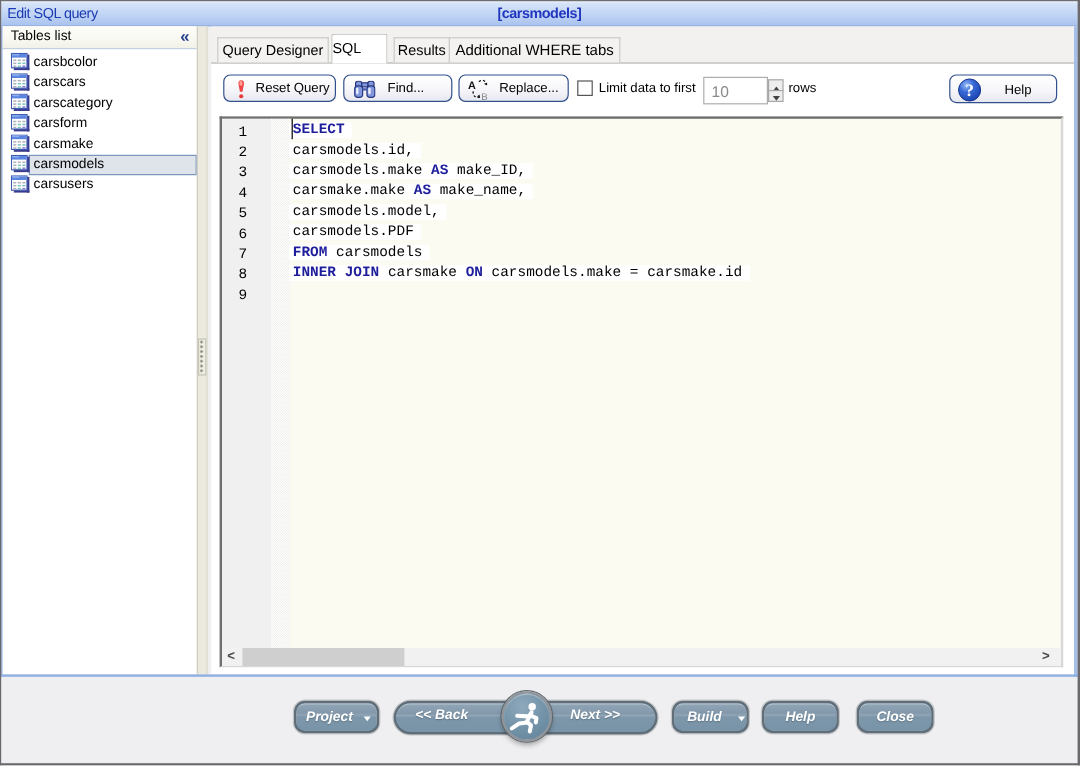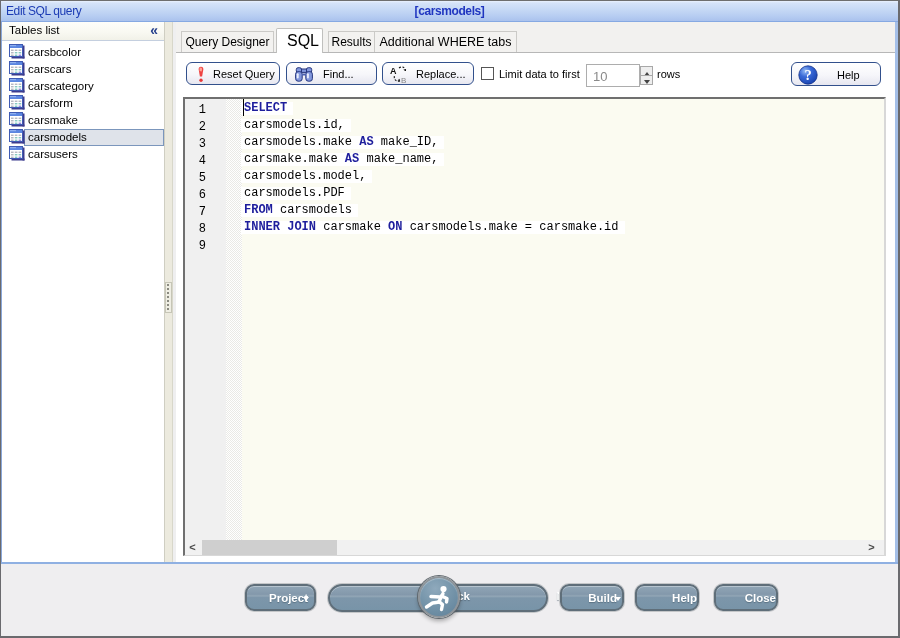--- a/index.html
+++ b/index.html
@@ -43,21 +43,21 @@
   #mainWhite{left:176px;top:53px;width:719px;height:509px;background:#fff;}
   #tabline{left:176px;top:52px;width:719px;height:1px;background:#b7b7b7;}
   .tab{position:absolute;top:31px;height:21px;background:#f3f2f0;
     border:1px solid #cbcac7;border-bottom:none;box-sizing:border-box;
     font-size:12px;color:#000;text-align:center;line-height:20px;}
   #tabQD{left:181px;width:93px;}
   #tabRes{left:328px;width:47px;}
   #tabAWT{left:374px;width:143px;font-size:12.5px;}
   #tabSQL{left:276px;top:28px;height:25px;width:47px;position:absolute;background:#fff;
     border:1px solid #c0c0be;border-bottom:none;z-index:3;box-sizing:border-box;
-    font-size:16px;text-align:left;padding-left:10px;line-height:23px;border-radius:2px 2px 0 0;}
+    font-size:12px;text-align:left;padding-left:0;line-height:23px;border-radius:2px 2px 0 0;}
   
   .tbtn{position:absolute;top:62px;height:23px;box-sizing:border-box;
     border:1px solid #32508c;border-radius:6px;
     background:linear-gradient(180deg,#ffffff 0%,#f6f6fa 55%,#e7e7f0 100%);
     font-size:11px;color:#000;}
   .tbtn .lbl{position:absolute;top:5px;}
   #bReset{left:186px;width:94px;}
   #bFind{left:286px;width:91px;}
   #bRepl{left:382px;width:92px;}
   #bHelp{left:791px;top:62px;height:24px;width:90px;position:absolute;box-sizing:border-box;
@@ -88,22 +88,22 @@
   
   #hsb{left:185px;top:540px;width:699px;height:15px;background:#f1f1f1;}
   .sbarrow{position:absolute;top:540px;width:17px;height:15px;color:#4a4a4a;font-size:11px;font-weight:bold;
     text-align:center;line-height:15px;}
   #thumb{left:202px;top:540px;width:135px;height:15px;background:#cfcfcf;}
   
   #bottom{left:1px;top:564px;width:897px;height:72px;background:#efeef0;}
   .sbtn{position:absolute;top:584px;height:27px;box-sizing:border-box;border:2px solid #5f6e79;border-radius:9px;
     background:linear-gradient(180deg,#91a6b6 0%,#8398ab 36%,#92a6b6 43%,#7d96aa 50%,#7894a8 100%);
     box-shadow:0 0 0 1px #c4c6c8,inset 0 1px 0 rgba(255,255,255,.35);
-    color:#fff;font-weight:bold;font-size:11.5px;text-align:right;
-    text-shadow:0 1px 1px rgba(70,90,105,.6);}
+    color:#fff;font-weight:bold;font-size:11.5px;text-align:center;
+    text-shadow:0 1px 1px rgba(70,90,105,.6);font-style:italic;}
   .sbtn .c{position:absolute;left:0;width:100%;top:6px;}
   #circle{left:418px;top:576px;width:42px;height:42px;border-radius:50%;
     background:radial-gradient(circle at 40% 28%,#8fa9bc 0%,#7796ab 45%,#5e8098 100%);
     border:2px solid #8f959a;box-sizing:border-box;
     box-shadow:0 0 0 1px #60686e,0 3px 4px rgba(0,0,0,.3),inset 0 1px 1px rgba(255,255,255,.35);}
   #runman{left:424px;top:583px;width:28px;height:30px;}
 </style>
 </head>
 <body>
 <div class="abs" id="title">

